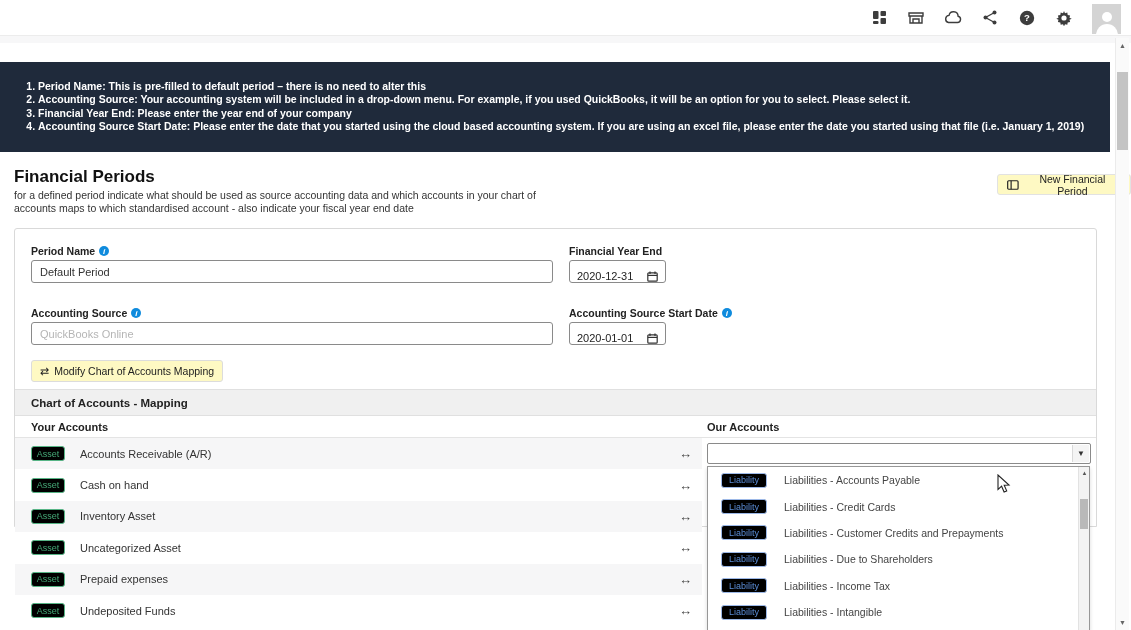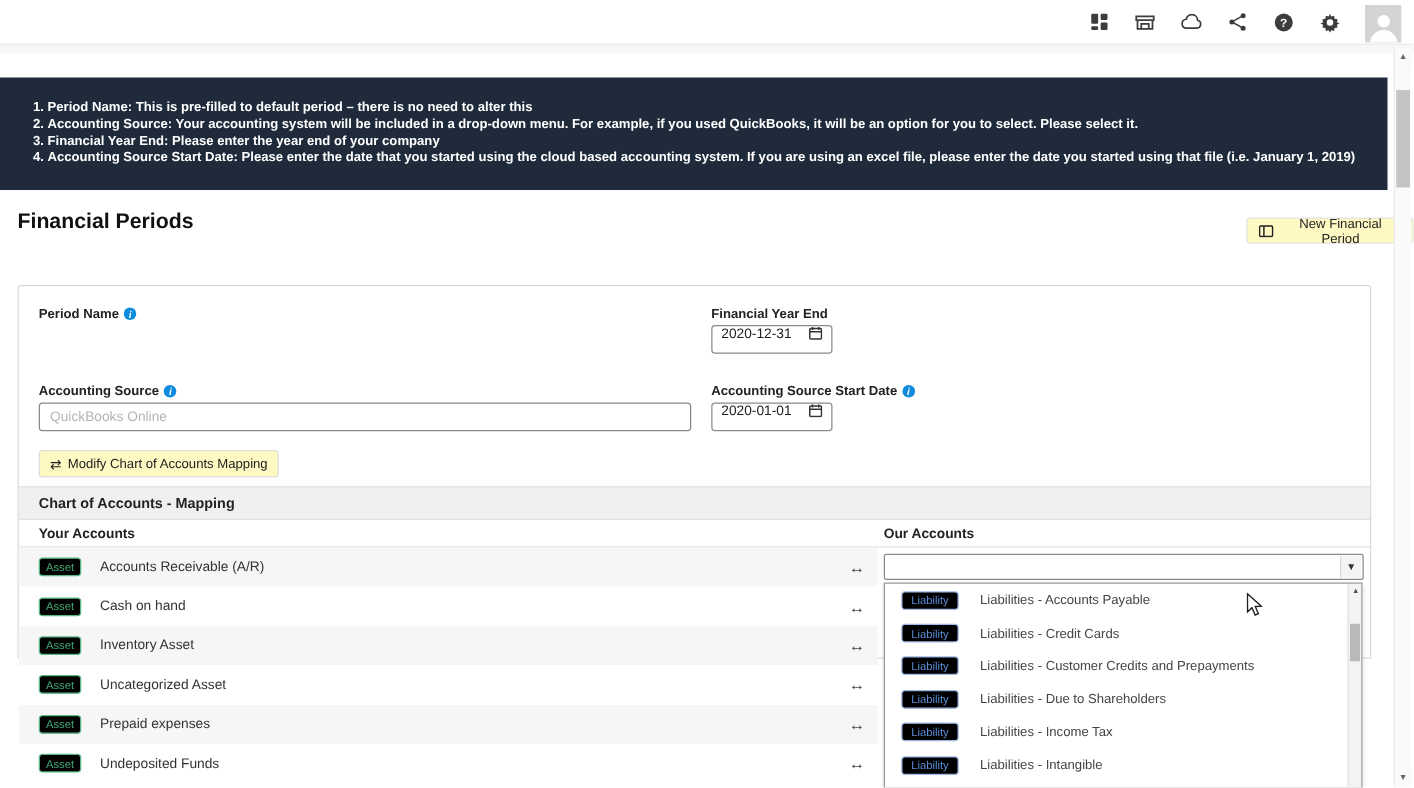--- a/index.html
+++ b/index.html
@@ -38,21 +38,21 @@
   
   .card { position:absolute; left:14px; top:228px; width:1083px; height:299px; background:#fff;
     border:1px solid #d9d9d9; border-radius:3px 3px 0 0; }
   .field-label { position:absolute; font-size:10.5px; font-weight:bold; color:#222; display:flex; align-items:center; gap:4px; }
   .info-dot { width:10px; height:10px; border-radius:50%; background:#0f8bdd; color:#fff; font-size:8px;
     font-weight:bold; display:inline-flex; align-items:center; justify-content:center; font-style:italic; }
   .text-input { position:absolute; height:23px; border:1px solid #8a8a8a; border-radius:3px; background:#fff;
     font-size:11px; color:#333; padding:0 8px; font-family:"Liberation Sans",sans-serif; }
   .text-input::placeholder { color:#b5b5b5; }
   .date-input { position:absolute; height:23px; width:97px; border:1px solid #8a8a8a; border-radius:3px; background:#fff;
-    font-size:11px; color:#222; display:flex; align-items:flex-start; justify-content:space-between; padding:0 7px; cursor:pointer; }
+    font-size:11px; color:#222; display:flex; align-items:flex-end; justify-content:space-between; padding:0 7px; cursor:pointer; }
   .modify-btn { position:absolute; left:16px; top:131px; height:22px; padding:0 8px; border:1px solid #dcdcdc; }
 
   
   .map-header { position:absolute; left:0; top:160px; width:1081px; height:27px; background:#f0f0f0;
     border-top:1px solid #e0e0e0; border-bottom:1px solid #e0e0e0; display:flex; align-items:center; }
   .map-header span { font-size:11.5px; font-weight:bold; color:#222; margin-left:16px; }
   .col-head { position:absolute; top:192px; font-size:11px; font-weight:bold; color:#222; }
   .col-divider { position:absolute; left:0; top:208px; width:1081px; border-bottom:1px solid #e4e4e4; }
 
   .rows { position:absolute; left:0; top:209px; width:687px; }
@@ -147,34 +147,36 @@
   <div class="instructions">
     <ol>
       <li>Period Name: This is pre-filled to default period – there is no need to alter this</li>
       <li>Accounting Source: Your accounting system will be included in a drop-down menu. For example, if you used QuickBooks, it will be an option for you to select. Please select it.</li>
       <li>Financial Year End: Please enter the year end of your company</li>
       <li>Accounting Source Start Date: Please enter the date that you started using the cloud based accounting system. If you are using an excel file, please enter the date you started using that file (i.e. January 1, 2019)</li>
     </ol>
   </div>
 
   <div class="page-title">Financial Periods</div>
+  <div class="page-sub">for a defined period indicate what should be used as source accounting data and which accounts in your chart of accounts maps to which standardised account - also indicate your fiscal year end date</div>
   <button class="btn new-period-btn">
     <svg width="12" height="10" viewBox="0 0 12 10">
         <rect x="0.7" y="0.7" width="10.6" height="8.6" rx="1" fill="none" stroke="#222" stroke-width="1.2"></rect>
         <line x1="4.2" y1="0.7" x2="4.2" y2="9.3" stroke="#222" stroke-width="1.2"></line>
       </svg>
     <span>New Financial Period</span>
   </button>
 
   <div class="card">
 
     <div class="field-label" style="left:16px; top:16px;">
       <span>Period Name</span>
       <span class="info-dot">i</span>
     </div>
+    <input class="text-input" style="left: 16px; top: 31px; width: 522px;" value="Default Period">
 
     <div class="field-label" style="left:554px; top:16px;flex-direction:column;">
       <span>Financial Year End</span>
       <span class="info-dot">i</span>
     </div>
     <div class="date-input" style="left:554px; top:31px;">
       <span>2020-12-31</span>
       <svg width="11" height="11" viewBox="0 0 11 11">
           <rect x="0.8" y="1.8" width="9.4" height="8.4" rx="1" fill="none" stroke="#333" stroke-width="1.2"></rect>
           <line x1="3" y1="0.5" x2="3" y2="3" stroke="#333" stroke-width="1.2"></line>

